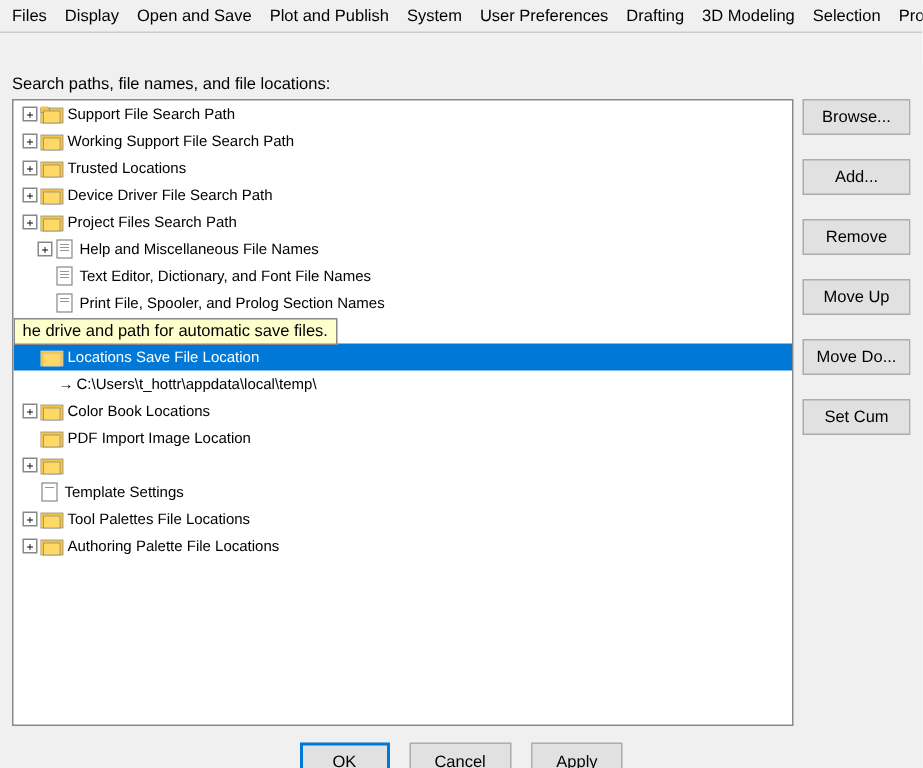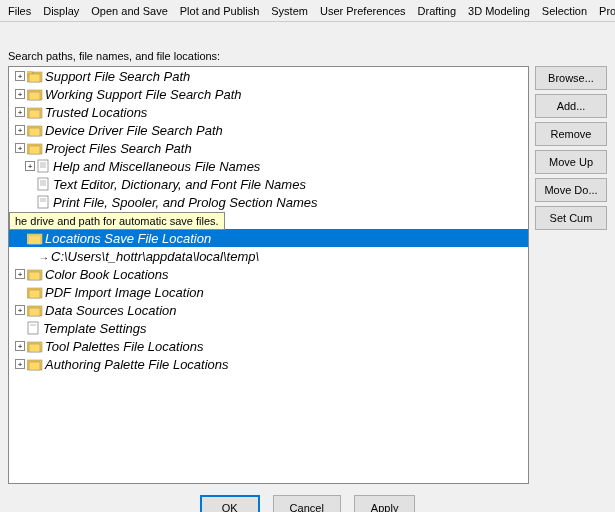--- a/index.html
+++ b/index.html
@@ -116,42 +116,41 @@
       margin-right: 2px;
       flex-shrink: 0;
     }
 
     .doc-icon svg {
       width: 14px;
       height: 14px;
     }
 
     .item-label {
-      font-size: 13px;
-      font-style: italic;
+      font-size: 10px;
     }
 
     
     .tooltip {
       position: absolute;
       background: #ffffcc;
       border: 1px solid #888;
       padding: 2px 5px;
       font-size: 11px;
       white-space: nowrap;
       left: 0;
       top: 145px;
       z-index: 10;
     }
 
     
     .btn-panel {
       display: flex;
       flex-direction: column;
-      gap: 4px;
+      gap: 16px;
       width: 72px;
     }
 
     .btn-panel button {
       background: #e1e1e1;
       border: 1px solid #adadad;
       padding: 3px 4px;
       font-size: 11px;
       cursor: pointer;
       text-align: center;
@@ -387,21 +386,20 @@
 
       <div class="tree-item">
         <span class="indent" style="width:4px;"></span>
         <span class="expand-btn">+</span>
         <span class="folder-icon">
           <svg viewBox="0 0 16 14">
               <rect x="0" y="3" width="15" height="10" fill="#F5C542" stroke="#888" stroke-width="0.5"></rect>
               <rect x="2" y="5" width="11" height="8" fill="#FFD966" stroke="#888" stroke-width="0.5"></rect>
             </svg>
         </span>
-        <span class="item-label">Data Sources Location</span>
       </div>
 
       <div class="tree-item">
         <span class="indent" style="width:4px;"></span>
         <span style="width:12px;display:inline-block;"></span>
         <span class="doc-icon">
           <svg viewBox="0 0 14 14">
               <rect x="1" y="1" width="10" height="12" fill="#fff" stroke="#888" stroke-width="0.8"></rect>
               <line x1="3" y1="4" x2="9" y2="4" stroke="#888" stroke-width="0.6"></line>
             </svg>

